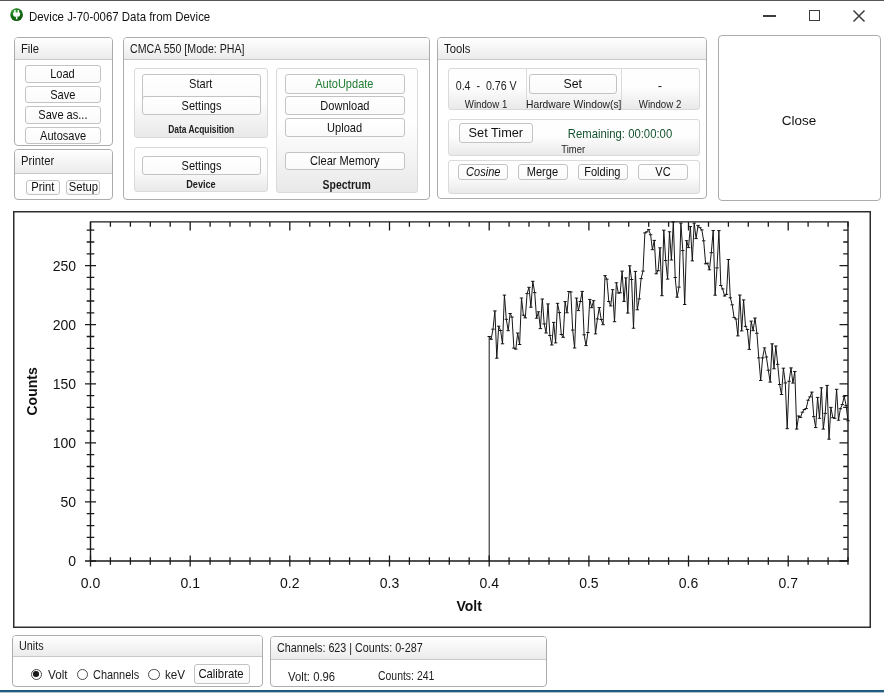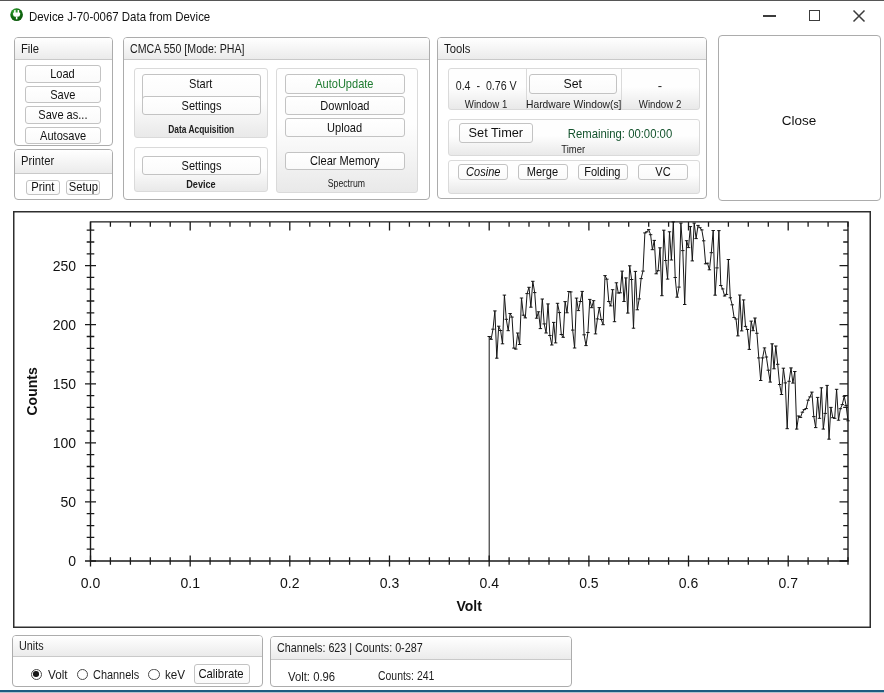--- a/index.html
+++ b/index.html
@@ -54,21 +54,21 @@
       <div class="sp" style="left:152px;top:30.0px;width:141.5px;height:125.5px"></div>
       <div class="btn" style="left:17.5px;top:36.5px;width:119px;height:31px;font-size:13px;line-height:17px;"><span style="display:inline-block;transform:scaleX(0.85);transform-origin:50% 50%">Start</span></div>
       <div class="btn" style="left:17.5px;top:58.0px;width:119px;height:19px;font-size:13px;line-height:17px;"><span style="display:inline-block;transform:scaleX(0.85);transform-origin:50% 50%">Settings</span></div>
       <div class="t" style="left:10px;top:85.0px;width:133.5px;font-size:10.5px;font-weight:600;color:#1c1c1c;text-align:center;"><span style="display:inline-block;transform:scaleX(0.8);transform-origin:50% 50%">Data Acquisition</span></div>
       <div class="btn" style="left:17.5px;top:118.0px;width:119px;height:19px;font-size:13px;line-height:17px;"><span style="display:inline-block;transform:scaleX(0.85);transform-origin:50% 50%">Settings</span></div>
       <div class="t" style="left:10px;top:140.0px;width:133.5px;font-size:10.5px;font-weight:600;color:#1c1c1c;text-align:center;"><span style="display:inline-block;transform:scaleX(0.87);transform-origin:50% 50%">Device</span></div>
       <div class="btn" style="left:160.5px;top:36.5px;width:120.5px;height:19.5px;font-size:13px;line-height:17.5px;color:#1e7b30"><span style="display:inline-block;transform:scaleX(0.85);transform-origin:50% 50%">AutoUpdate</span></div>
       <div class="btn" style="left:160.5px;top:58.5px;width:120.5px;height:19px;font-size:13px;line-height:17px;"><span style="display:inline-block;transform:scaleX(0.85);transform-origin:50% 50%">Download</span></div>
       <div class="btn" style="left:160.5px;top:80.0px;width:120.5px;height:19px;font-size:13px;line-height:17px;"><span style="display:inline-block;transform:scaleX(0.85);transform-origin:50% 50%">Upload</span></div>
       <div class="btn" style="left:160.5px;top:114.0px;width:120.5px;height:18.5px;font-size:13px;line-height:16.5px;"><span style="display:inline-block;transform:scaleX(0.85);transform-origin:50% 50%">Clear Memory</span></div>
-      <div class="t" style="left:152px;top:140.0px;width:141.5px;font-size:10px;font-weight:400;color:#1c1c1c;text-align:center;"><span style="display:inline-block;transform:scaleX(0.87);transform-origin:50% 50%">Spectrum</span></div>
+      <div class="t" style="left:152px;top:140.0px;width:141.5px;font-size:12px;font-weight:700;color:#1c1c1c;text-align:center;"><span style="display:inline-block;transform:scaleX(0.87);transform-origin:50% 50%">Spectrum</span></div>
     </div>
 <div class="gb" style="left:437px;top:36.5px;width:270px;height:162px">
       <div class="gbh" style="height:22.5px;font-size:12.5px;line-height:22.5px"><span style="display:inline-block;transform:scaleX(0.9);transform-origin:0 50%">Tools</span></div>
       <div class="sp" style="left:9.5px;top:30.0px;width:252px;height:42.5px"></div>
       <div class="t" style="left:88px;top:31.0px;width:1px;height:40.5px;background:#dadada"></div>
       <div class="t" style="left:183px;top:31.0px;width:1px;height:40.5px;background:#dadada"></div>
       <div class="t" style="left:10px;top:40.0px;width:77px;font-size:13px;font-weight:400;color:#1c1c1c;text-align:center;"><span style="display:inline-block;transform:scaleX(0.82);transform-origin:50% 50%">0.4&nbsp; -&nbsp; 0.76 V</span></div>
       <div class="btn" style="left:91px;top:36.5px;width:87.5px;height:20px;font-size:13px;line-height:18px;"><span style="display:inline-block;transform:scaleX(0.95);transform-origin:50% 50%">Set</span></div>
       <div class="t" style="left:183px;top:40.0px;width:78px;font-size:13px;font-weight:400;color:#1c1c1c;text-align:center;">-</div>
       <div class="t" style="left:10px;top:60.0px;width:77px;font-size:10.5px;font-weight:400;color:#1c1c1c;text-align:center;"><span style="display:inline-block;transform:scaleX(0.92);transform-origin:50% 50%">Window 1</span></div>
@@ -117,19 +117,19 @@
 <div class="gb" style="left:12px;top:634.5px;width:250.5px;height:52.5px">
       <div class="gbh" style="height:21px;font-size:12px;line-height:21px"><span style="display:inline-block;transform:scaleX(0.9);transform-origin:0 50%">Units</span></div>
       <div class="radio sel" style="left:17.5px;top:33.0px"></div>
       <div class="t" style="left:34.5px;top:31.5px;width:40px;font-size:13px;font-weight:400;color:#1c1c1c;"><span style="display:inline-block;transform:scaleX(0.9);transform-origin:0 50%">Volt</span></div>
       <div class="radio" style="left:63.5px;top:33.0px"></div>
       <div class="t" style="left:80px;top:31.5px;width:60px;font-size:13px;font-weight:400;color:#1c1c1c;"><span style="display:inline-block;transform:scaleX(0.84);transform-origin:0 50%">Channels</span></div>
       <div class="radio" style="left:135px;top:33.0px"></div>
       <div class="t" style="left:151.5px;top:31.5px;width:40px;font-size:13px;font-weight:400;color:#1c1c1c;"><span style="display:inline-block;transform:scaleX(0.9);transform-origin:0 50%">keV</span></div>
       <div class="btn" style="left:180.5px;top:28.5px;width:56px;height:20px;font-size:13px;line-height:18px;"><span style="display:inline-block;transform:scaleX(0.87);transform-origin:50% 50%">Calibrate</span></div>
     </div>
-<div class="gb" style="left:270px;top:636px;width:302px;height:50.5px">
+<div class="gb" style="left:270px;top:636px;width:277px;height:50.5px">
       <div class="gbh" style="height:23px;font-size:12.5px;line-height:23px"><span style="display:inline-block;transform:scaleX(0.86);transform-origin:0 50%">Channels: 623 | Counts: 0-287</span></div>
       <div class="t" style="left:17px;top:31.5px;width:60px;font-size:13px;font-weight:400;color:#1c1c1c;"><span style="display:inline-block;transform:scaleX(0.87);transform-origin:0 50%">Volt: 0.96</span></div>
       <div class="t" style="left:107px;top:31.5px;width:90px;font-size:12px;font-weight:400;color:#1c1c1c;"><span style="display:inline-block;transform:scaleX(0.87);transform-origin:0 50%">Counts: 241</span></div>
     </div>
 <div class="t" style="left:0;top:689.8px;width:884px;height:2.2px;background:#1e5c80"></div>
 <div class="t" style="left:0;top:692px;width:884px;height:1px;background:#b2c2cd"></div>
 </div>
 </body></html>

